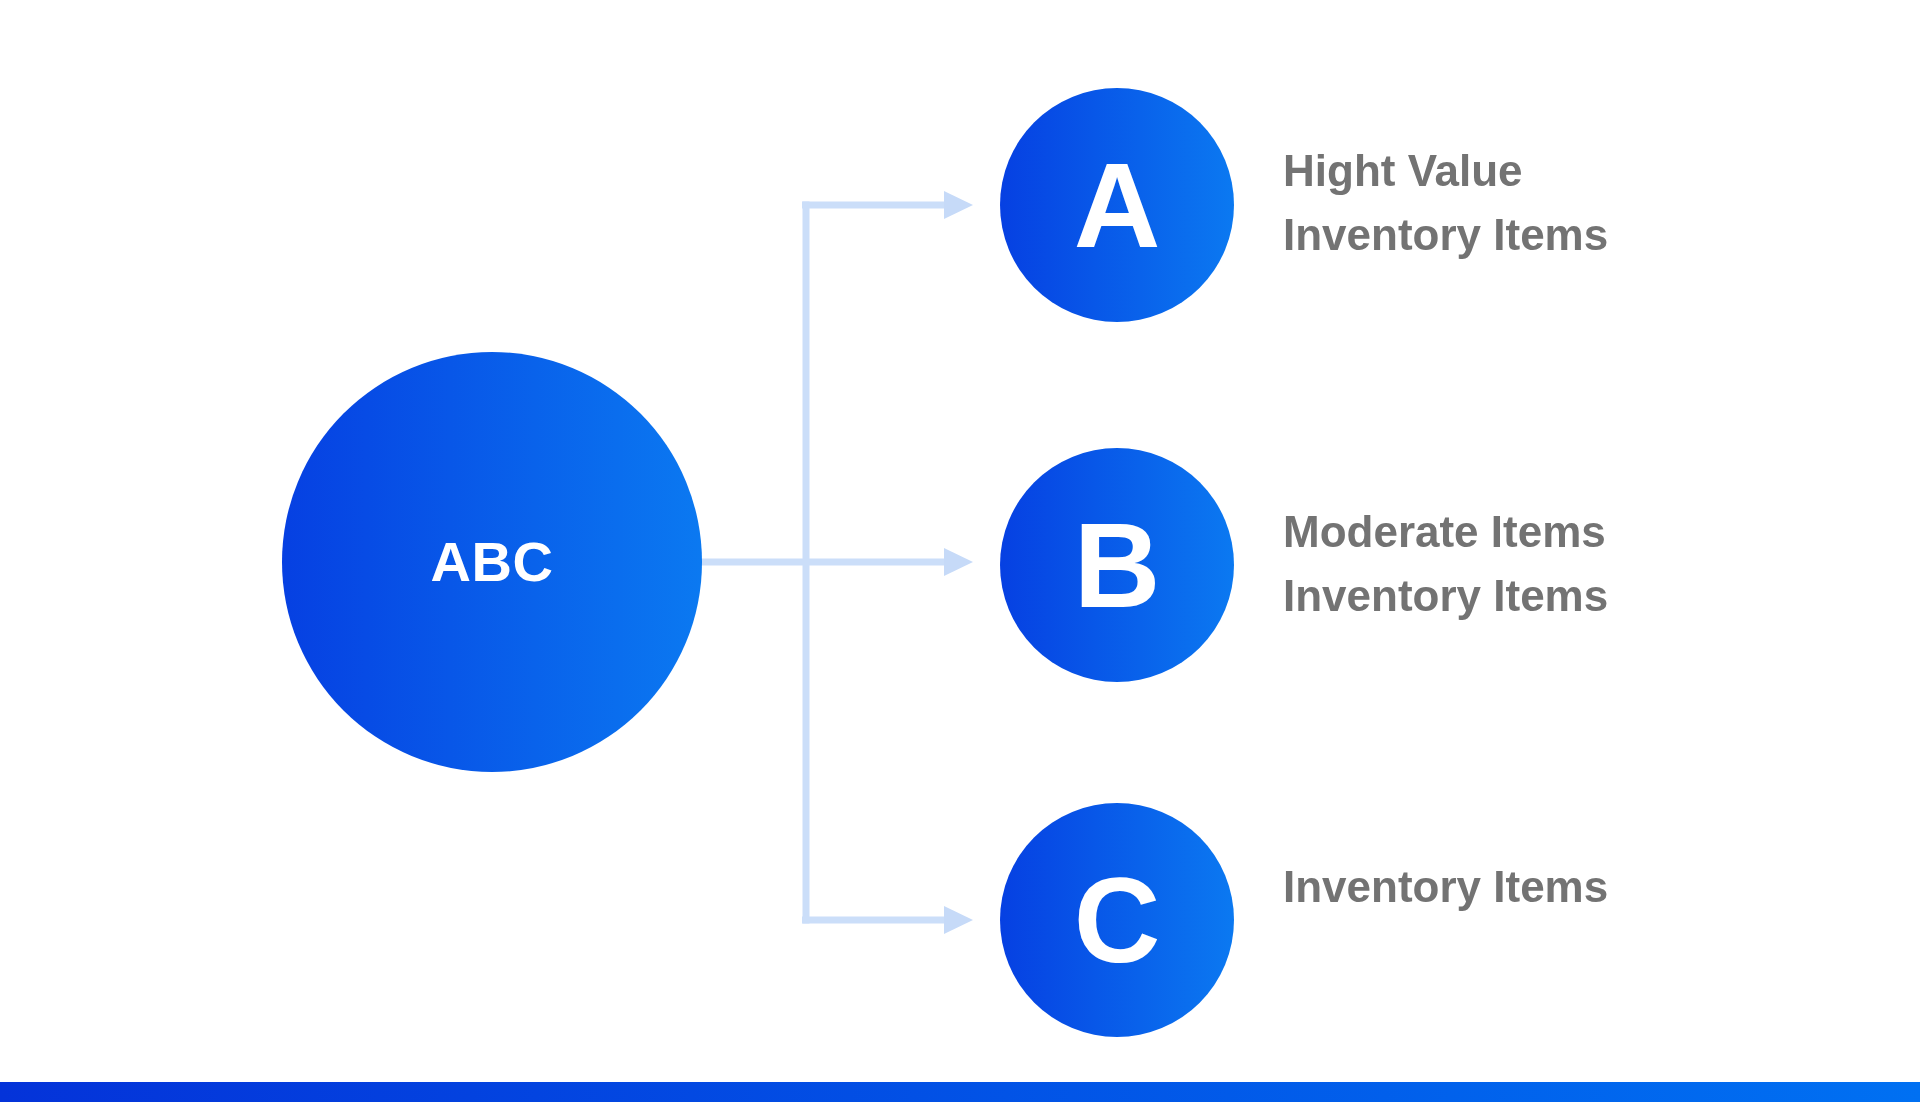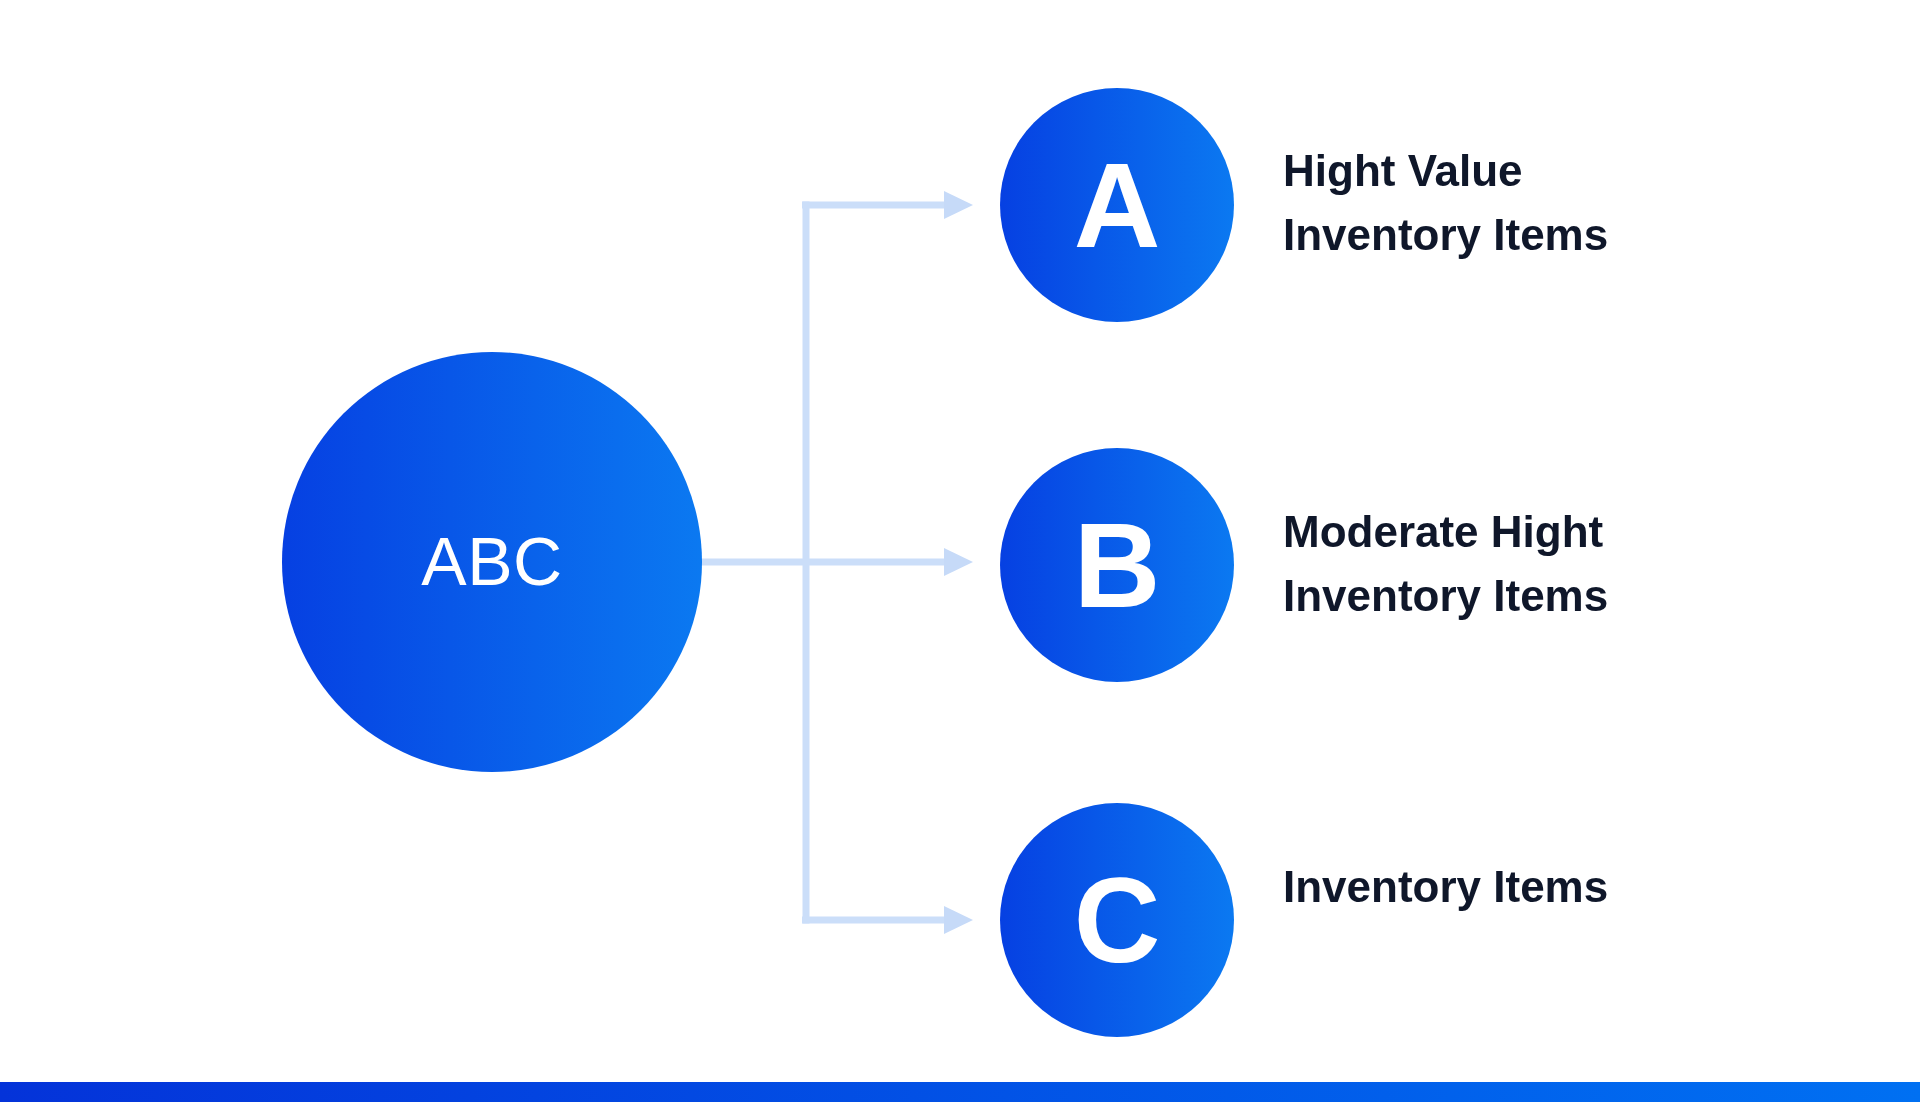--- a/index.html
+++ b/index.html
@@ -23,37 +23,37 @@
     background: linear-gradient(90deg, #0640e2 0%, #0b79f1 100%);
     display: flex;
     align-items: center;
     justify-content: center;
     text-align: center;
     color: #ffffff;
   }
   .main-circle {
     left: 282px; top: 352px;
     width: 420px; height: 420px;
-    font-size: 68px;
-    font-weight: 400;
+    font-size: 56px;
+    font-weight: 700;
     line-height: 1.23;
     letter-spacing: 0.5px;
   }
   .node-circle {
     width: 234px; height: 234px;
     font-size: 120px;
     font-weight: 700;
   }
   .node-circle-a { left: 1000px; top: 88px; }
   .node-circle-b { left: 1000px; top: 448px; }
   .node-circle-c { left: 1000px; top: 803px; }
   .node-label {
     position: absolute;
     left: 1283px;
-    color: #0f172a;
+    color: #737373;
     font-size: 44px;
     font-weight: 700;
     line-height: 1.45;
     white-space: nowrap;
   }
   .node-label-a { top: 139px; }
   .node-label-b { top: 500px; }
   .node-label-c { top: 855px; }
   .node-label span { display: block; }
   .footer-bar {
@@ -94,21 +94,21 @@
   </div>
   <div class="node-label node-label-a">
     <span>Hight Value</span>
     <span>Inventory Items</span>
   </div>
 
   <div class="circle node-circle node-circle-b">
     <span>B</span>
   </div>
   <div class="node-label node-label-b">
-    <span>Moderate Hight</span>
+    <span>Moderate Items</span>
     <span>Inventory Items</span>
   </div>
 
   <div class="circle node-circle node-circle-c">
     <span>C</span>
   </div>
   <div class="node-label node-label-c">
     <span>Inventory Items</span>
   </div>
 

